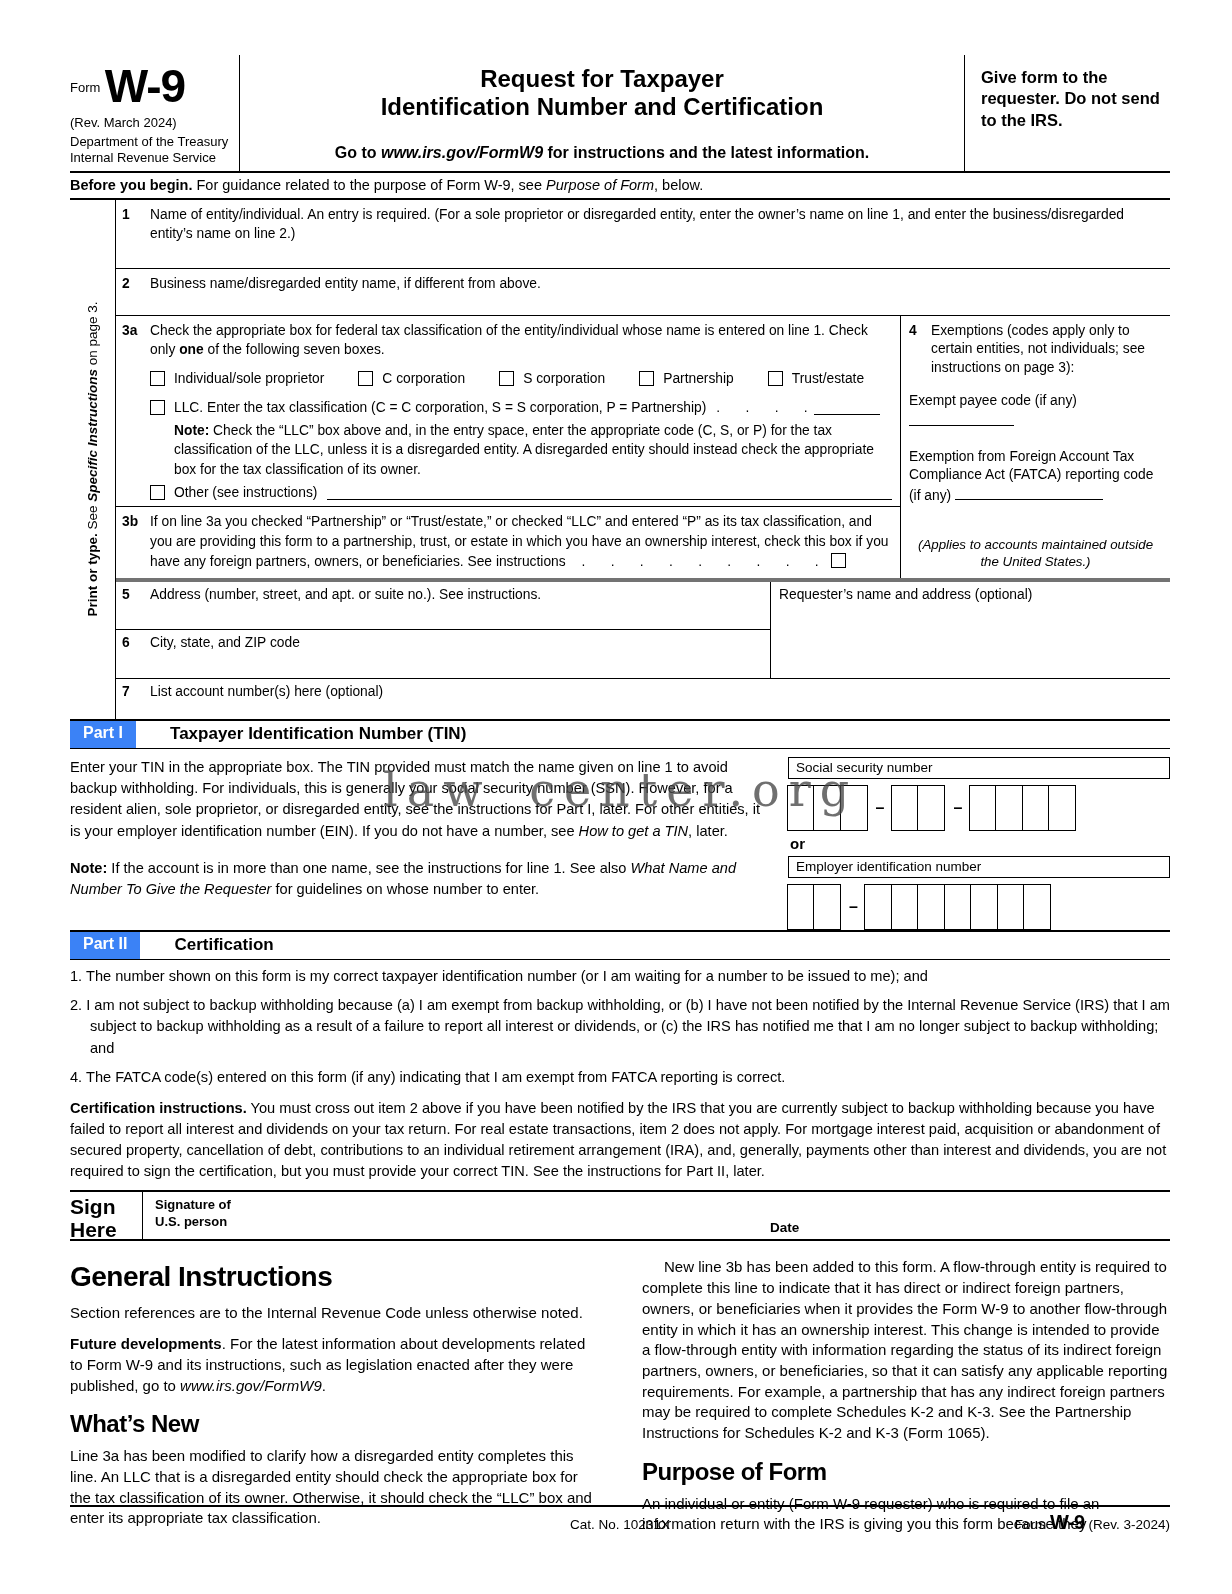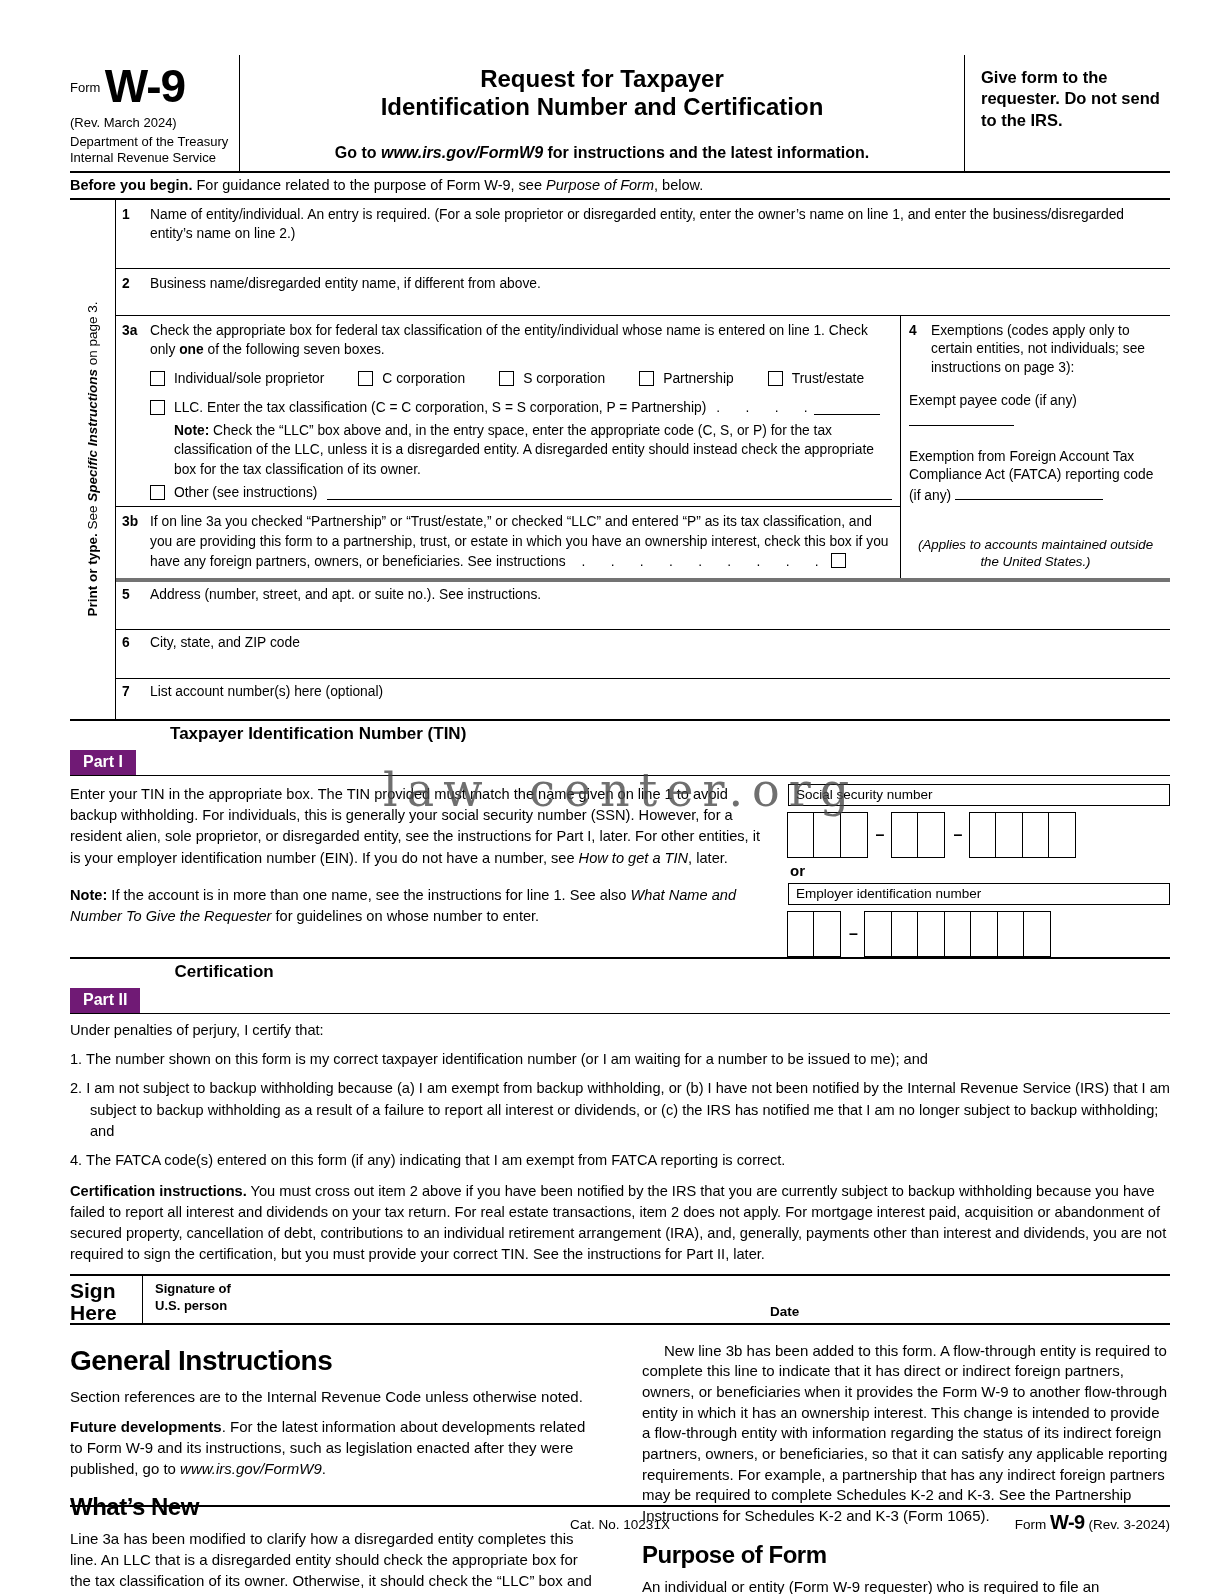--- a/index.html
+++ b/index.html
@@ -66,21 +66,21 @@
   .l4-applies { margin-top:30px; text-align:center; font-style:italic; font-size:13.3px; line-height:1.35; padding:0 6px; }
   .r56 { display:flex; border-bottom:1px solid #000; }
   .r56-left { flex:1; }
   .row5 { border-bottom:1px solid #000; min-height:48px; padding:5px 8px 4px 6px; display:flex; font-size:13.8px; }
   .row6 { min-height:48px; padding:5px 8px 4px 6px; display:flex; font-size:13.8px; }
   .r56-right { width:400px; border-left:1.5px solid #000; padding:5px 8px; font-size:13.8px; }
   .row7 { min-height:40px; padding:5px 8px 4px 6px; display:flex; font-size:13.8px; }
 
   
   .part-bar { display:flex; align-items:stretch; border-top:2.5px solid #000; border-bottom:1.5px solid #000; }
-  .part-label { background:#701a75; color:#fff; font-weight:bold; font-size:16px; padding:3px 13px 4px;margin-top:29px; }
+  .part-label { background:#3b82f6; color:#fff; font-weight:bold; font-size:16px; padding:3px 13px 4px; }
   .part-title { font-weight:bold; font-size:17px; padding:3px 0 4px 34px; }
 
   
   .p1-body { display:flex; padding-top:8px; }
   .p1-left { width:700px; font-size:14.6px; line-height:1.45; }
   .p1-note { margin-top:16px; }
   .p1-right { flex:1; padding-left:18px; }
   .tin-label-box { border:1.5px solid #000; font-weight:normal; font-size:13.5px; padding:2px 7px 3px; }
   .tin-cells { display:flex; align-items:center; margin-top:6px; }
   .tcell { width:28px; height:46px; border:1.5px solid #000; margin-left:-1.5px; background:#fff; }
@@ -234,20 +234,23 @@
           <div class="r56-left">
             <div class="row5">
               <span class="lnum">5</span>
               <span class="ltext">Address (number, street, and apt. or suite no.). See instructions.</span>
             </div>
             <div class="row6">
               <span class="lnum">6</span>
               <span class="ltext">City, state, and ZIP code</span>
             </div>
           </div>
+          <div class="r56-right">
+            <span>Requester’s name and address (optional)</span>
+          </div>
         </div>
 
         <div class="row7">
           <span class="lnum">7</span>
           <span class="ltext">List account number(s) here (optional)</span>
         </div>
       </div>
     </div>
 
     <div class="part-bar">
@@ -301,21 +304,20 @@
         </div>
       </div>
     </div>
 
     <div class="part-bar">
       <span class="part-label">Part II</span>
       <span class="part-title">Certification</span>
     </div>
 
     <div class="p2-section">
-      <p class="p2-intro">Under penalties of perjury, I certify that:</p>
       <p class="p2-item">1. The number shown on this form is my correct taxpayer identification number (or I am waiting for a number to be issued to me); and</p>
       <p class="p2-item">2. I am not subject to backup withholding because (a) I am exempt from backup withholding, or (b) I have not been notified by the Internal Revenue Service (IRS) that I am subject to backup withholding as a result of a failure to report all interest or dividends, or (c) the IRS has notified me that I am no longer subject to backup withholding; and</p>
       <p class="p2-item">4. The FATCA code(s) entered on this form (if any) indicating that I am exempt from FATCA reporting is correct.</p>
       <p class="cert-para"><span class="b">Certification instructions.</span><span> You must cross out item 2 above if you have been notified by the IRS that you are currently subject to backup withholding because you have failed to report all interest and dividends on your tax return. For real estate transactions, item 2 does not apply. For mortgage interest paid, acquisition or abandonment of secured property, cancellation of debt, contributions to an individual retirement arrangement (IRA), and, generally, payments other than interest and dividends, you are not required to sign the certification, but you must provide your correct TIN. See the instructions for Part II, later.</span></p>
     </div>
 
     <div class="sign-row">
       <div class="sign-left">
         <div>Sign</div>
         <div>Here</div>

